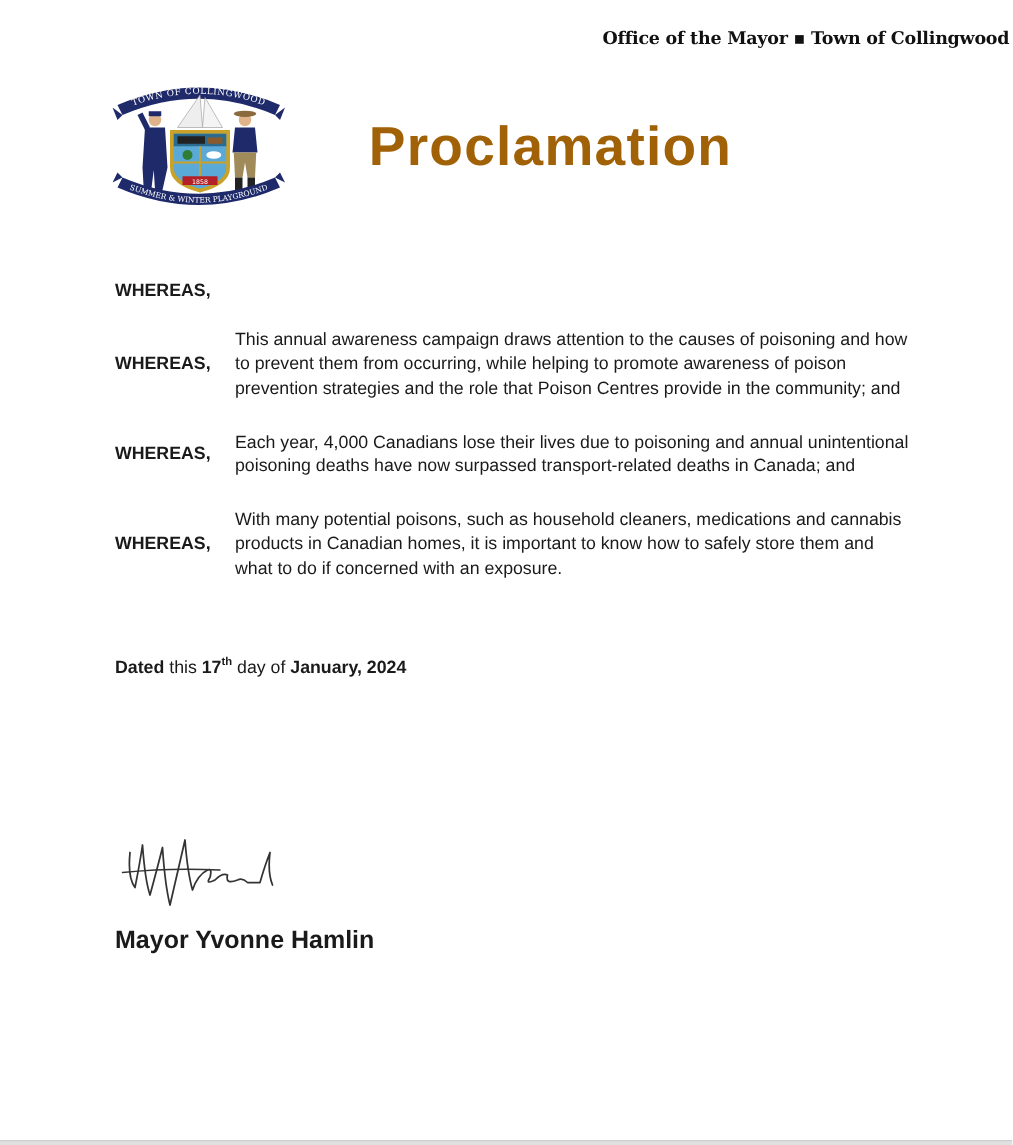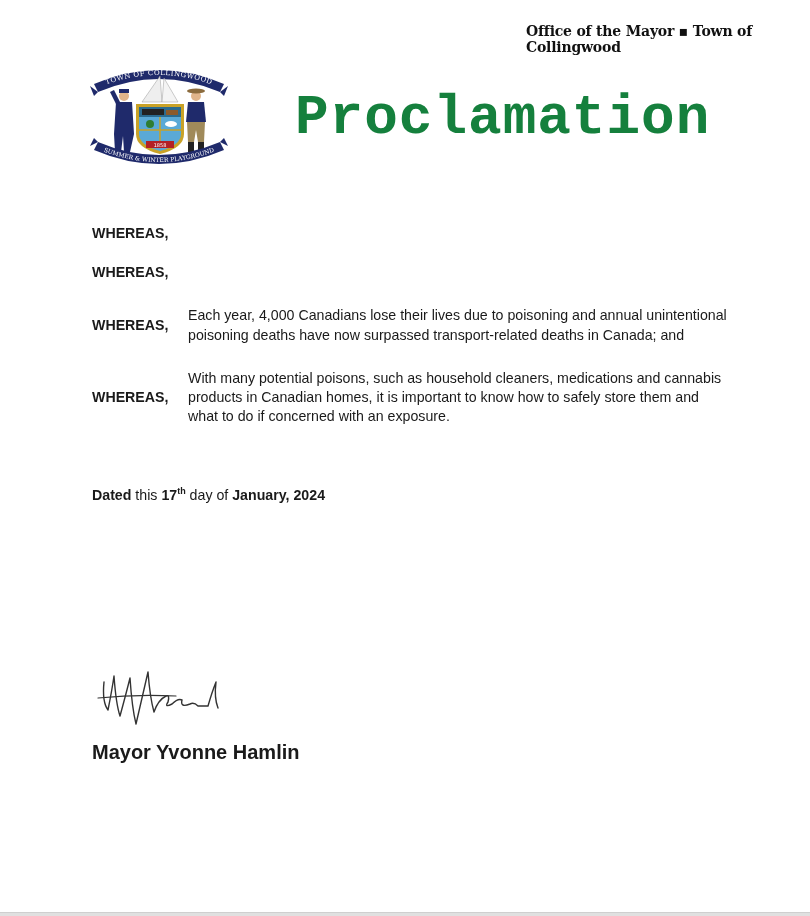--- a/index.html
+++ b/index.html
@@ -1,22 +1,22 @@
 <!DOCTYPE html>
 <html><head>
 <meta charset="utf-8">
 <style>
   html, body { margin:0; padding:0; }
   body { width:810px; height:916px; background:#ffffff; position:relative; overflow:hidden;
          font-family:"Liberation Sans", "DejaVu Sans", sans-serif; color:#1a1a1a; }
   .header-office { position:absolute; left:482px; top:23px; font-family:"DejaVu Serif", "Liberation Serif", serif;
-         font-weight:bold; font-size:14px; letter-spacing:-0.2px; color:#111;margin-left:44px; }
+         font-weight:bold; font-size:14px; letter-spacing:-0.2px; color:#111; }
   .crest { position:absolute; left:90px; top:62px; width:138px; height:110px; }
-  .title { position:absolute; left:295px; top:82px; font-family:Liberation Mono, monospace;
-         font-weight:bold; font-size:56px; letter-spacing:1px; color:#15803d; line-height:72px;
+  .title { position:absolute; left:295px; top:82px; font-family:Liberation Sans, sans-serif;
+         font-weight:bold; font-size:44px; letter-spacing:1px; color:#a16207; line-height:72px;
          transform:scaleX(1.0); }
   .body-text { position:absolute; left:92px; top:224px; width:640px; font-size:14.2px; line-height:19.2px; }
   .clause { display:flex;align-items:center; }
   .clause .label { width:96px; flex:0 0 96px; font-weight:bold; }
   .clause .text { flex:1; }
   .gap1 { height:20px; }
   .gap2 { height:24px; }
   .para { margin:0; }
   b { font-weight:bold; }
   sup { font-size:9px; line-height:0; vertical-align:super; }
@@ -77,20 +77,21 @@
 
 <div class="title">Proclamation</div>
 
 <div class="body-text">
   <div class="clause">
     <span class="label">WHEREAS,</span>
   </div>
   <div class="gap1"></div>
   <div class="clause">
     <span class="label">WHEREAS,</span>
+    <span class="text">This annual awareness campaign draws attention to the causes of poisoning and how to prevent them from occurring, while helping to promote awareness of poison prevention strategies and the role that Poison Centres provide in the community; and</span>
   </div>
   <div class="gap2"></div>
   <div class="clause">
     <span class="label">WHEREAS,</span>
     <span class="text">Each year, 4,000 Canadians lose their lives due to poisoning and annual unintentional poisoning deaths have now surpassed transport-related deaths in Canada; and</span>
   </div>
   <div class="gap2"></div>
   <div class="clause">
     <span class="label">WHEREAS,</span>
     <span class="text">With many potential poisons, such as household cleaners, medications and cannabis products in Canadian homes, it is important to know how to safely store them and what to do if concerned with an exposure.</span>

